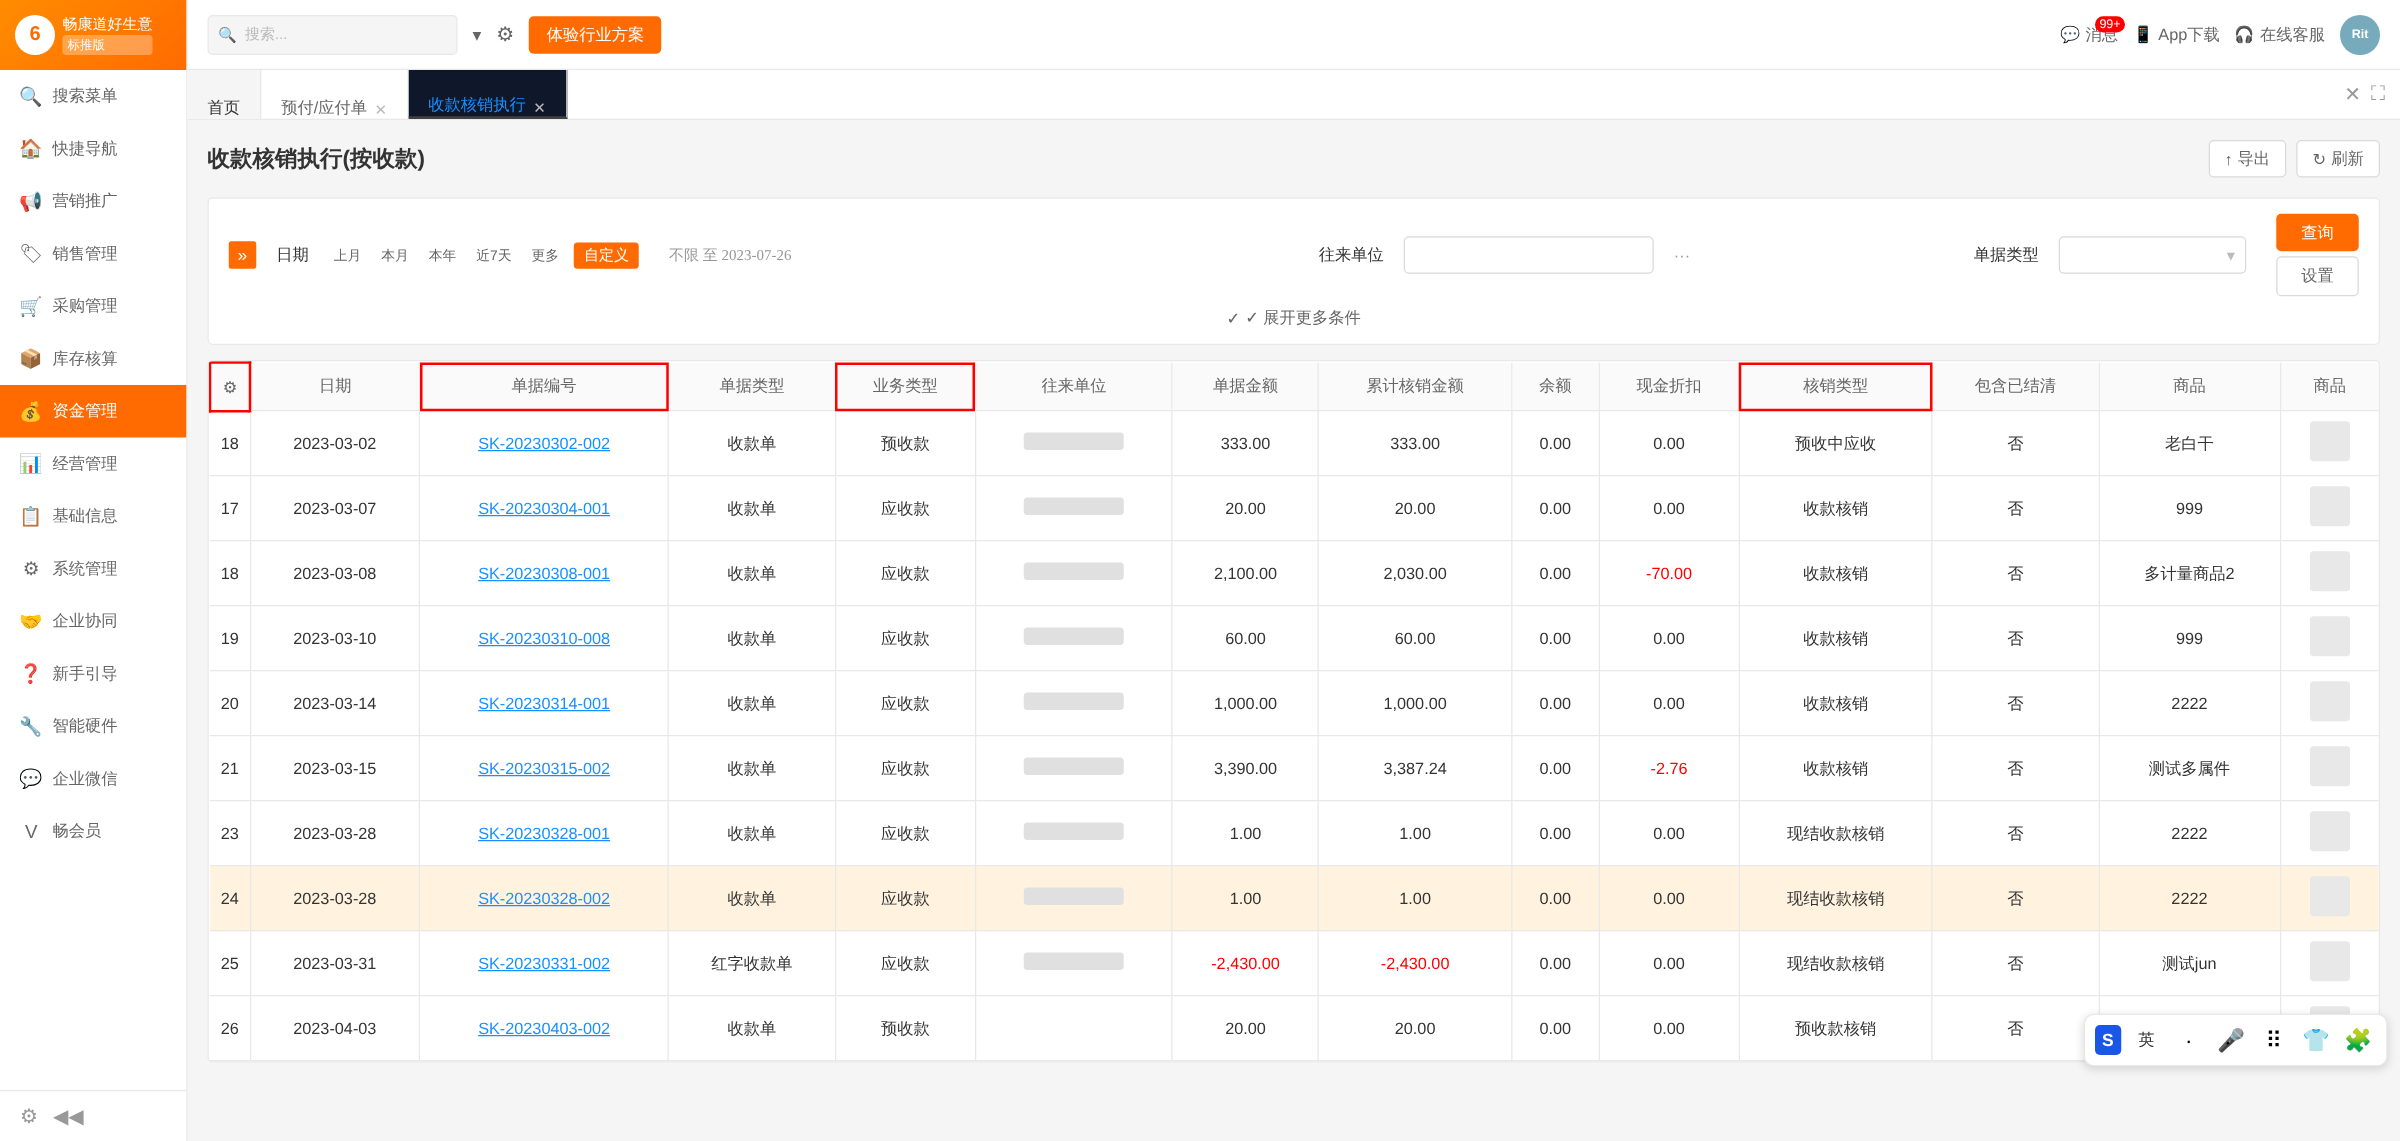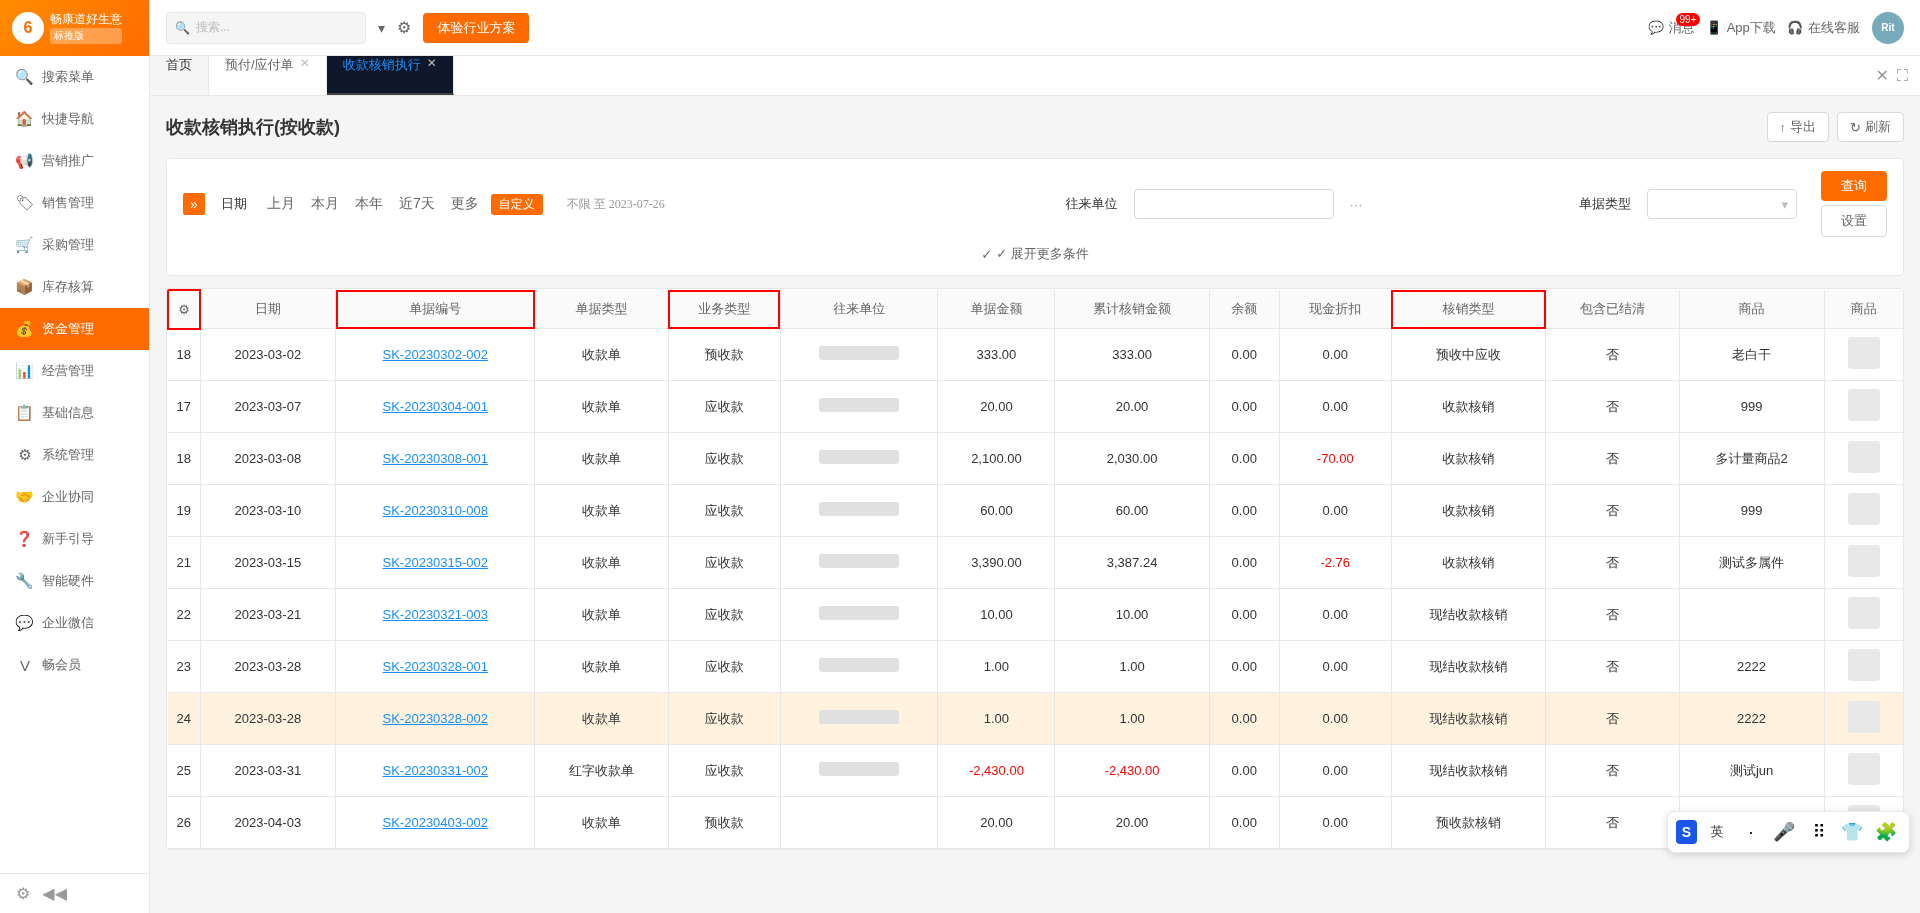--- a/index.html
+++ b/index.html
@@ -28,21 +28,21 @@
     .topbar-industry { background: #ff6b00; color: #fff; border: none; padding: 6px 14px; border-radius: 4px; cursor: pointer; font-size: 13px; }
     .topbar-spacer { flex: 1; }
     .topbar-msg { display: flex; align-items: center; gap: 4px; color: #666; font-size: 13px; cursor: pointer; position: relative; }
     .topbar-badge { position: absolute; top: -6px; right: -6px; background: #f00; color: #fff; font-size: 10px; border-radius: 8px; padding: 1px 4px; }
     .topbar-app { display: flex; align-items: center; gap: 4px; color: #666; font-size: 13px; cursor: pointer; }
     .topbar-service { display: flex; align-items: center; gap: 4px; color: #666; font-size: 13px; cursor: pointer; }
     .topbar-user { width: 32px; height: 32px; border-radius: 50%; background: #ddd; display: flex; align-items: center; justify-content: center; font-size: 11px; color: #fff; font-weight: bold; cursor: pointer; }
 
     
     .tabbar { height: 40px; background: #fff; border-bottom: 1px solid #e8e8e8; display: flex; align-items: stretch; }
-    .tab { display: flex; align-items: flex-start; padding: 0 16px; gap: 6px; cursor: pointer; border-right: 1px solid #e8e8e8; color: #666; font-size: 13px; white-space: nowrap; }
+    .tab { display: flex; align-items: flex-end; padding: 0 16px; gap: 6px; cursor: pointer; border-right: 1px solid #e8e8e8; color: #666; font-size: 13px; white-space: nowrap; }
     .tab.home { background: #f5f5f5; color: #333; }
     .tab.active { background: #0f172a; color: #1890ff; border-bottom: 2px solid #404040; }
     .tab-close { color: #bbb; font-size: 12px; cursor: pointer; }
     .tab-spacer { flex: 1; }
     .tab-actions { display: flex; align-items: center; padding: 0 12px; gap: 8px; }
     .tab-action-btn { color: #999; font-size: 16px; cursor: pointer; }
 
     
     .content { flex: 1; overflow: auto; padding: 16px; }
     .page-header { display: flex; align-items: center; margin-bottom: 16px; }
@@ -50,21 +50,21 @@
     .page-actions { margin-left: auto; display: flex; gap: 8px; }
     .btn-export { background: #fff; border: 1px solid #d9d9d9; color: #666; padding: 5px 12px; border-radius: 4px; cursor: pointer; font-size: 13px; display: flex; align-items: center; gap: 4px; }
     .btn-refresh { background: #fff; border: 1px solid #d9d9d9; color: #666; padding: 5px 12px; border-radius: 4px; cursor: pointer; font-size: 13px; display: flex; align-items: center; gap: 4px; }
 
     
     .filter-bar { background: #fff; border: 1px solid #e8e8e8; border-radius: 4px; padding: 12px 16px; margin-bottom: 12px; }
     .filter-row { display: flex; align-items: center; gap: 16px; flex-wrap: wrap; }
     .filter-expand-btn { background: #ff6b00; color: #fff; border: none; width: 22px; height: 22px; border-radius: 2px; cursor: pointer; display: flex; align-items: center; justify-content: center; font-size: 14px; }
     .filter-label { color: #333; font-size: 13px; }
     .filter-date-options { display: flex; gap: 8px; align-items: center; }
-    .filter-date-option { color: #666; font-size: 14px; cursor: pointer; padding: 2px 4px; }
+    .filter-date-option { color: #666; font-size: 11px; cursor: pointer; padding: 2px 4px; }
     .filter-date-custom { background: #ff6b00; color: #fff; padding: 2px 8px; border-radius: 3px; font-size: 12px; cursor: pointer; }
     .filter-date-range { color: #999; font-size: 12px; }
     .filter-input { border: 1px solid #d9d9d9; border-radius: 4px; padding: 4px 8px; font-size: 13px; color: #666; min-width: 180px; height: 30px; }
     .filter-dots { color: #999; cursor: pointer; }
     .btn-query { background: #ff6b00; color: #fff; border: none; padding: 6px 20px; border-radius: 4px; cursor: pointer; font-size: 13px; }
     .btn-settings { background: #fff; border: 1px solid #d9d9d9; color: #666; padding: 6px 14px; border-radius: 4px; cursor: pointer; font-size: 13px; }
     .filter-expand-row { margin-top: 8px; display: flex; align-items: center; justify-content: center; }
     .expand-more { display: flex; align-items: center; gap: 4px; color: #666; font-size: 13px; cursor: pointer; }
 
     
@@ -344,49 +344,49 @@
               <td>60.00</td>
               <td>60.00</td>
               <td>0.00</td>
               <td>0.00</td>
               <td>收款核销</td>
               <td>否</td>
               <td>999</td>
               <td><span style="display: inline-block; width: 32px; height: 32px; background: rgb(232, 232, 232); border-radius: 3px;"></span></td>
             </tr>
             <tr>
+              <td>20</td>
+              <td>2023-03-14</td>
+              <td style="color: rgb(24, 144, 255); text-decoration: underline; cursor: pointer;">SK-20230314-001</td>
+              <td>收款单</td>
+              <td>应收款</td>
+              <td><span style="display: inline-block; width: 80px; height: 14px; background: rgb(224, 224, 224); border-radius: 3px;"></span></td>
+              <td>1,000.00</td>
+              <td>1,000.00</td>
+              <td>0.00</td>
+              <td>0.00</td>
+              <td>收款核销</td>
+              <td>否</td>
+              <td>2222</td>
+              <td><span style="display: inline-block; width: 32px; height: 32px; background: rgb(232, 232, 232); border-radius: 3px;"></span></td>
+            </tr>
+            <tr>
               <td>21</td>
               <td>2023-03-15</td>
               <td style="color: rgb(24, 144, 255); text-decoration: underline; cursor: pointer;">SK-20230315-002</td>
               <td>收款单</td>
               <td>应收款</td>
               <td><span style="display: inline-block; width: 80px; height: 14px; background: rgb(224, 224, 224); border-radius: 3px;"></span></td>
               <td>3,390.00</td>
               <td>3,387.24</td>
               <td>0.00</td>
               <td style="color: rgb(255, 0, 0);">-2.76</td>
               <td>收款核销</td>
               <td>否</td>
               <td>测试多属件</td>
-              <td><span style="display: inline-block; width: 32px; height: 32px; background: rgb(232, 232, 232); border-radius: 3px;"></span></td>
-            </tr>
-            <tr>
-              <td>22</td>
-              <td>2023-03-21</td>
-              <td style="color: rgb(24, 144, 255); text-decoration: underline; cursor: pointer;">SK-20230321-003</td>
-              <td>收款单</td>
-              <td>应收款</td>
-              <td><span style="display: inline-block; width: 80px; height: 14px; background: rgb(224, 224, 224); border-radius: 3px;"></span></td>
-              <td>10.00</td>
-              <td>10.00</td>
-              <td>0.00</td>
-              <td>0.00</td>
-              <td>现结收款核销</td>
-              <td>否</td>
-              <td></td>
               <td><span style="display: inline-block; width: 32px; height: 32px; background: rgb(232, 232, 232); border-radius: 3px;"></span></td>
             </tr>
             <tr>
               <td>23</td>
               <td>2023-03-28</td>
               <td style="color: rgb(24, 144, 255); text-decoration: underline; cursor: pointer;">SK-20230328-001</td>
               <td>收款单</td>
               <td>应收款</td>
               <td><span style="display: inline-block; width: 80px; height: 14px; background: rgb(224, 224, 224); border-radius: 3px;"></span></td>
               <td>1.00</td>

